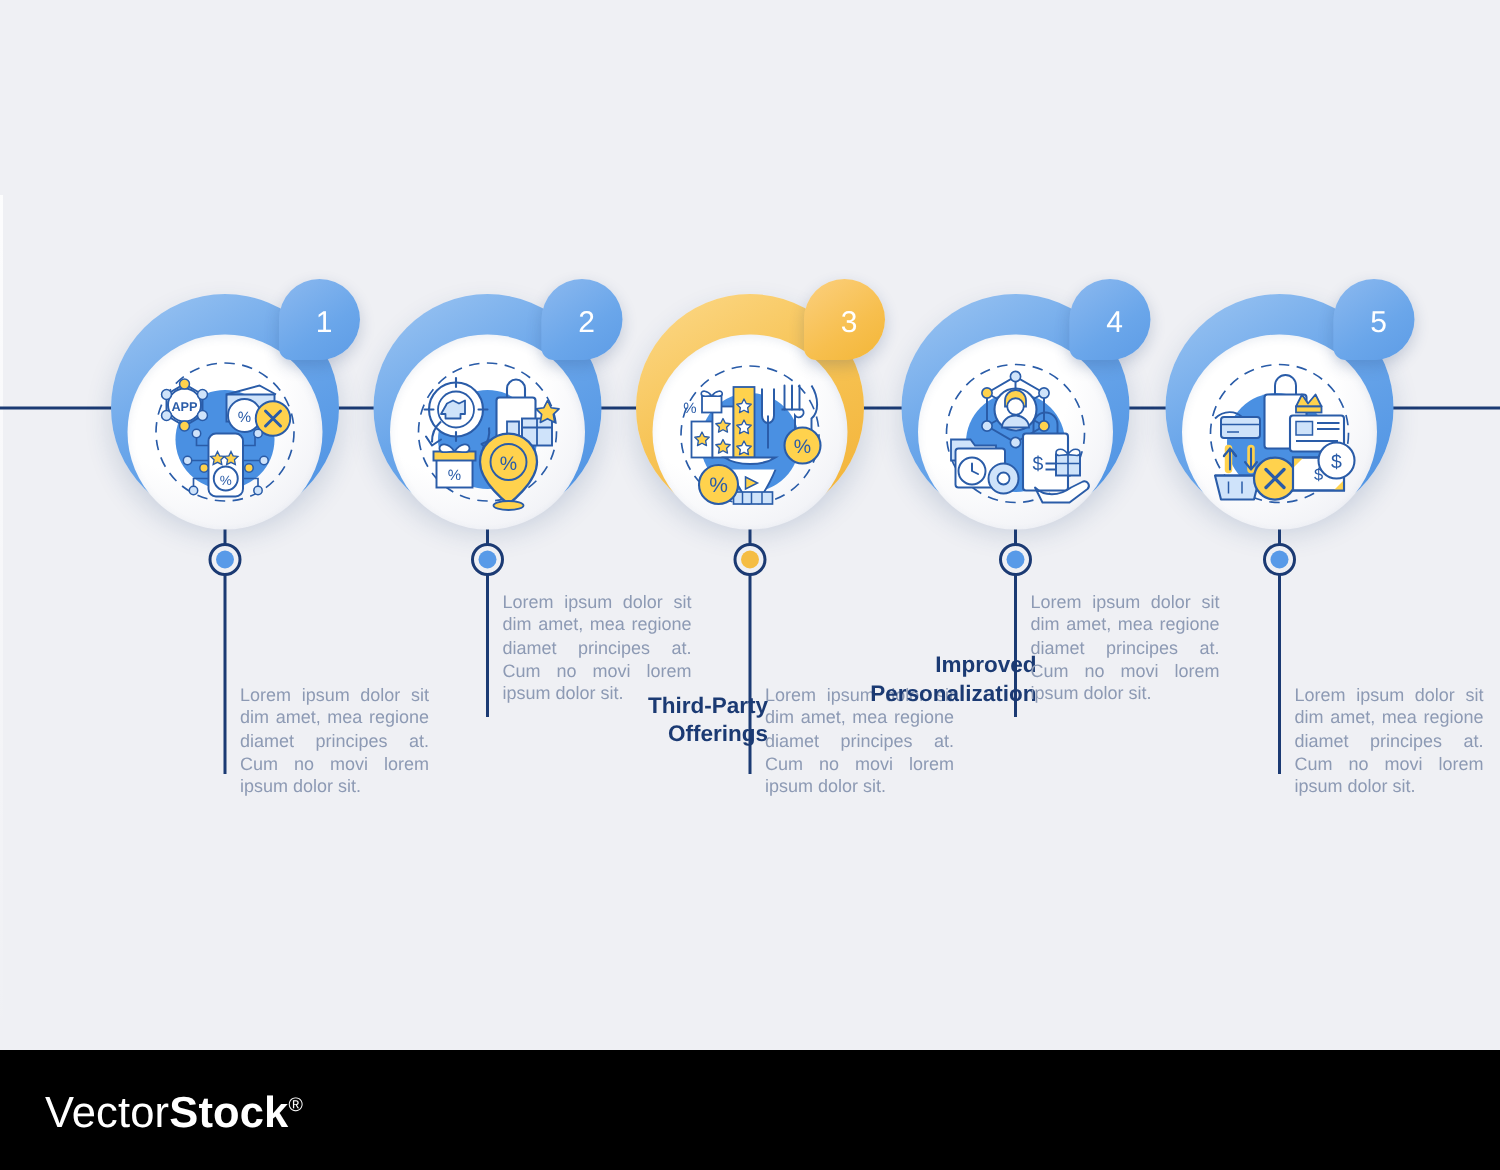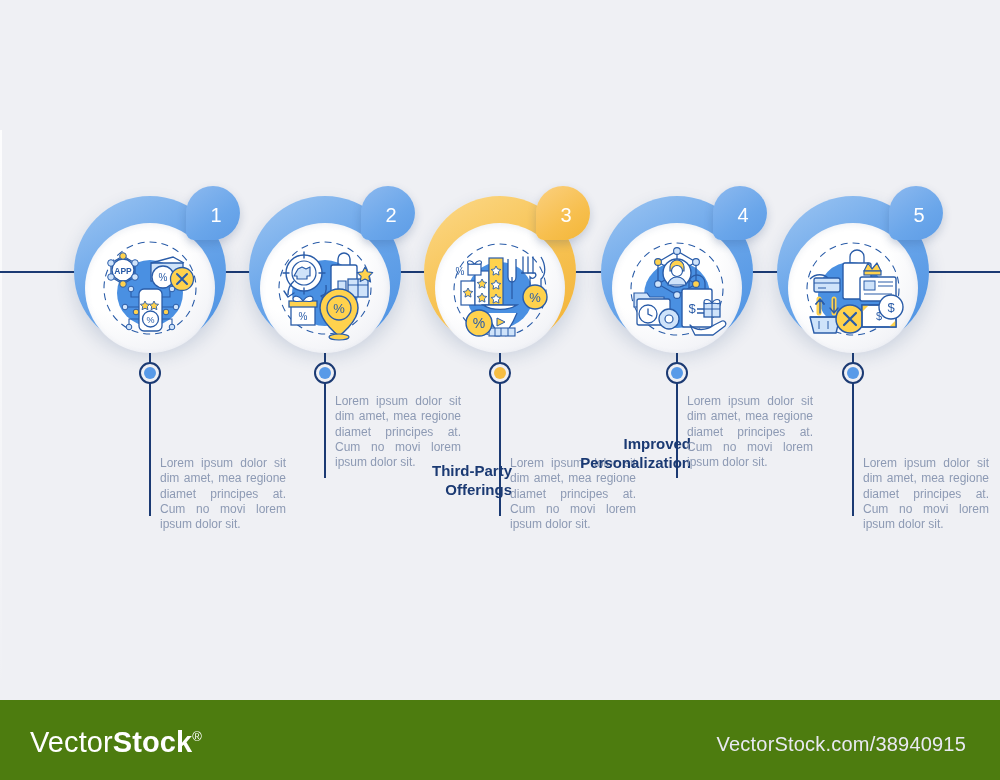--- a/index.html
+++ b/index.html
@@ -144,21 +144,21 @@
     text-align: justify;
     width: 126px;
   }
   .body .last { text-align: justify; text-align-last: justify; }
 
   
   .watermark {
     position: absolute;
     left: 0; top: 700px;
     width: 1000px; height: 80px;
-    background: #4d7c0f;
+    background: #000000;
   }
   .wm-logo {
     position: absolute;
     left: 30px; top: 26px;
     font-size: 29px;
     color: #ffffff;
     letter-spacing: .1px;
   }
   .wm-logo .thin { font-weight: 300; }
   .wm-logo .bold { font-weight: bold; }
@@ -484,14 +484,13 @@
       </div>
     <div class="body" style="left:110px; top:456px;">
       <span class="last">Lorem ipsum dolor sit dim amet, mea regione diamet principes at. Cum no movi lorem ipsum dolor sit.</span>
     </div>
   </div>
 
 </div>
 
 <div class="watermark">
   <div class="wm-logo"><span class="thin">Vector</span><span class="bold">Stock</span><span class="reg">®</span></div>
-  <div class="wm-url">VectorStock.com/38940915</div>
 </div>
 
 </body></html>

